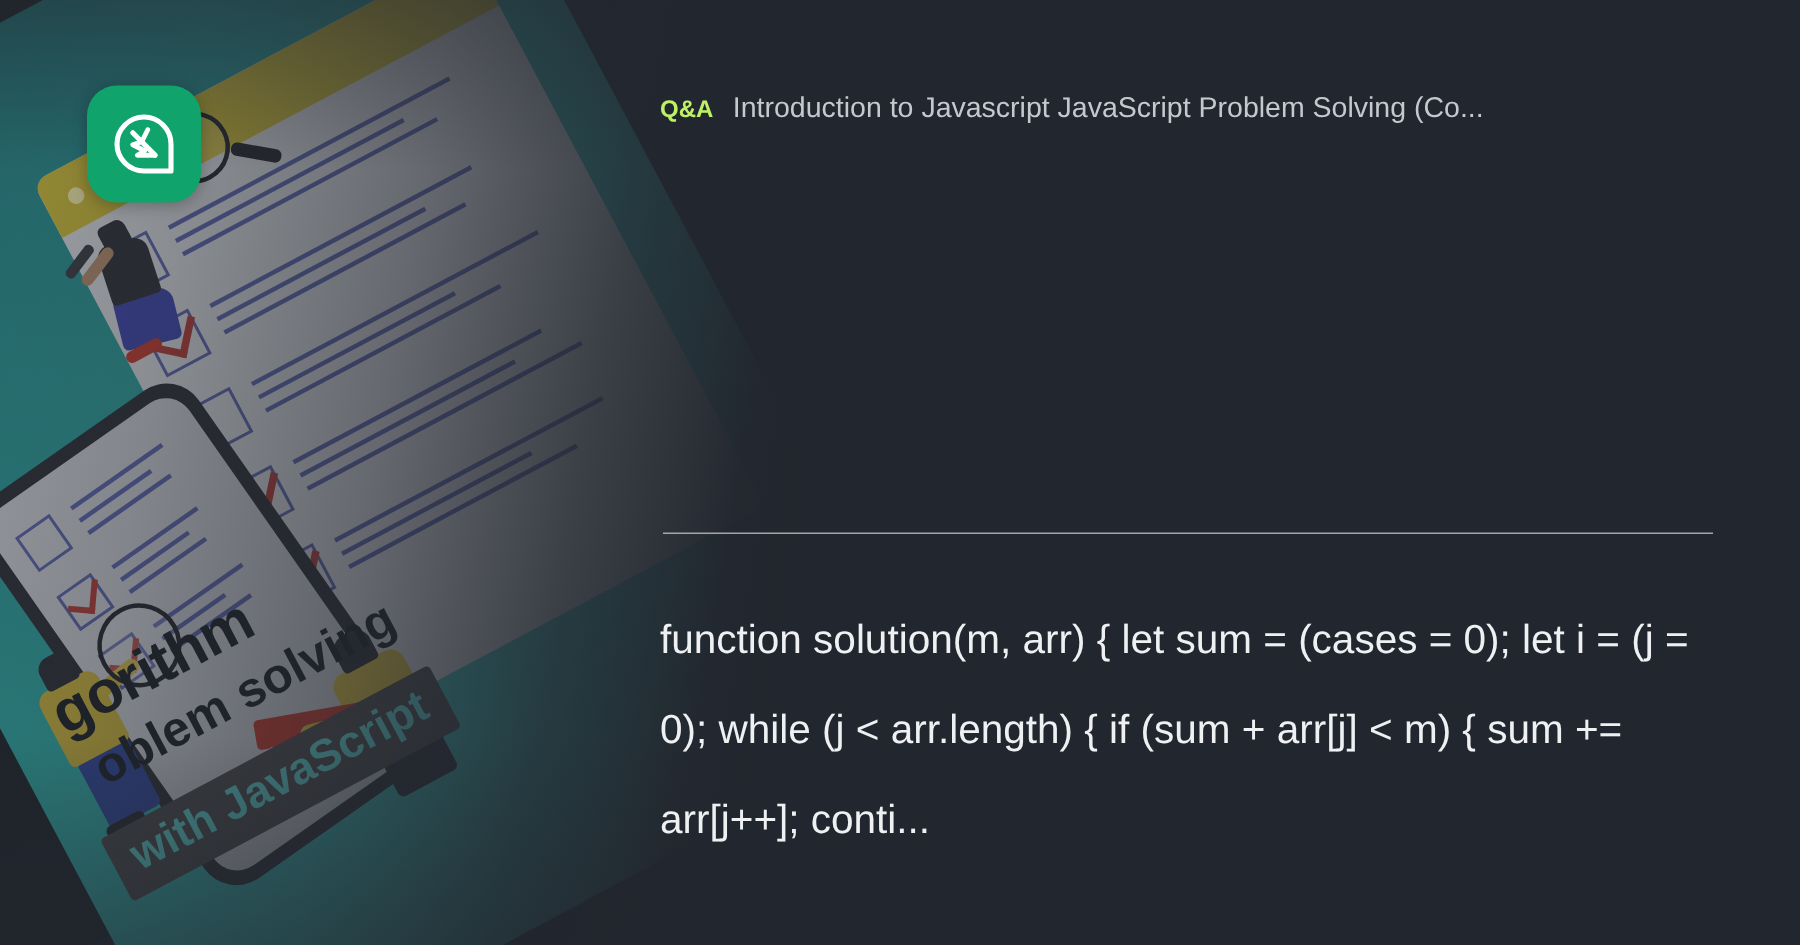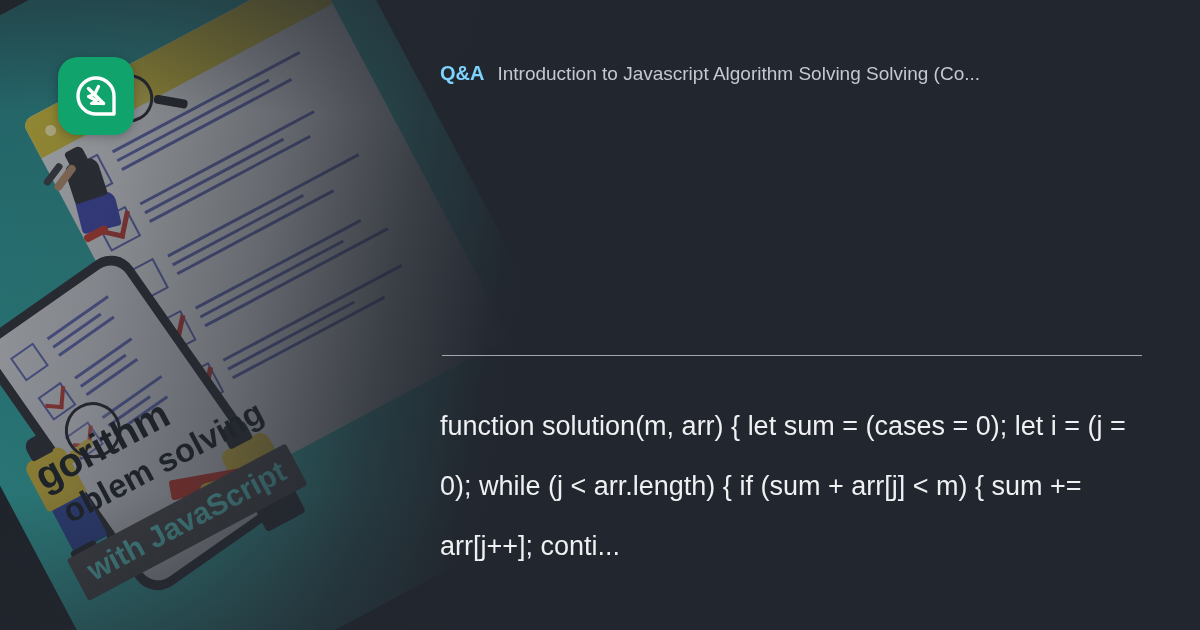--- a/index.html
+++ b/index.html
@@ -155,21 +155,21 @@
 
   
   .content{
     position:absolute; left:440px; top:0; width:700px; height:630px;
   }
   .breadcrumb{
     position:absolute; left:0; top:62px; width:700px;
     display:flex; align-items:baseline; gap:13px;
     white-space:nowrap; overflow:hidden;
   }
-  .bc-tag{ font-size:20px; font-weight:bold; color:#7dd3fc; flex:none; }
+  .bc-tag{ font-size:16px; font-weight:bold; color:#bef264; flex:none; }
   .bc-course{
     font-size:19px; color:#c4c9d0; overflow:hidden;
     text-overflow:ellipsis; white-space:nowrap;
   }
   .post-title{
     position:absolute; left:0; top:125px; width:690px;
     font-size:36px; font-weight:bold; color:#ffffff;
     line-height:1.62; letter-spacing:-.6px;
   }
   .divider{
@@ -337,21 +337,21 @@
       <path d="M22 4 C12.1 4 4 12.1 4 22 C4 31.9 12.1 40 22 40 L40 40 L40 22 C40 12.1 31.9 4 22 4 Z" fill="none" stroke="#ffffff" stroke-width="3.4" stroke-linejoin="round"></path>
       <path d="M14.5 14.5 L29.5 29.5" fill="none" stroke="#ffffff" stroke-width="3.4" stroke-linecap="round"></path>
       <path d="M24.5 12.5 L20.5 20.5 L14.5 22.5 L22.5 26.5 L17.5 29.5 L29 29.5" fill="none" stroke="#ffffff" stroke-width="3.2" stroke-linecap="round" stroke-linejoin="round"></path>
     </svg>
   </div>
 
   <div class="content">
 
     <div class="breadcrumb">
       <span class="bc-tag">Q&amp;A</span>
-      <span class="bc-course">Introduction to Javascript Algorithm Solving Solving (Co...</span>
+      <span class="bc-course">Introduction to Javascript JavaScript Problem Solving (Co...</span>
     </div>
 
 
     <div class="divider"></div>
 
     <div class="post-body">function solution(m, arr) { let sum = (cases = 0); let i = (j = 0); while (j &lt; arr.length) { if (sum + arr[j] &lt; m) { sum += arr[j++]; conti...</div>
 
   </div>
 </div>
 

